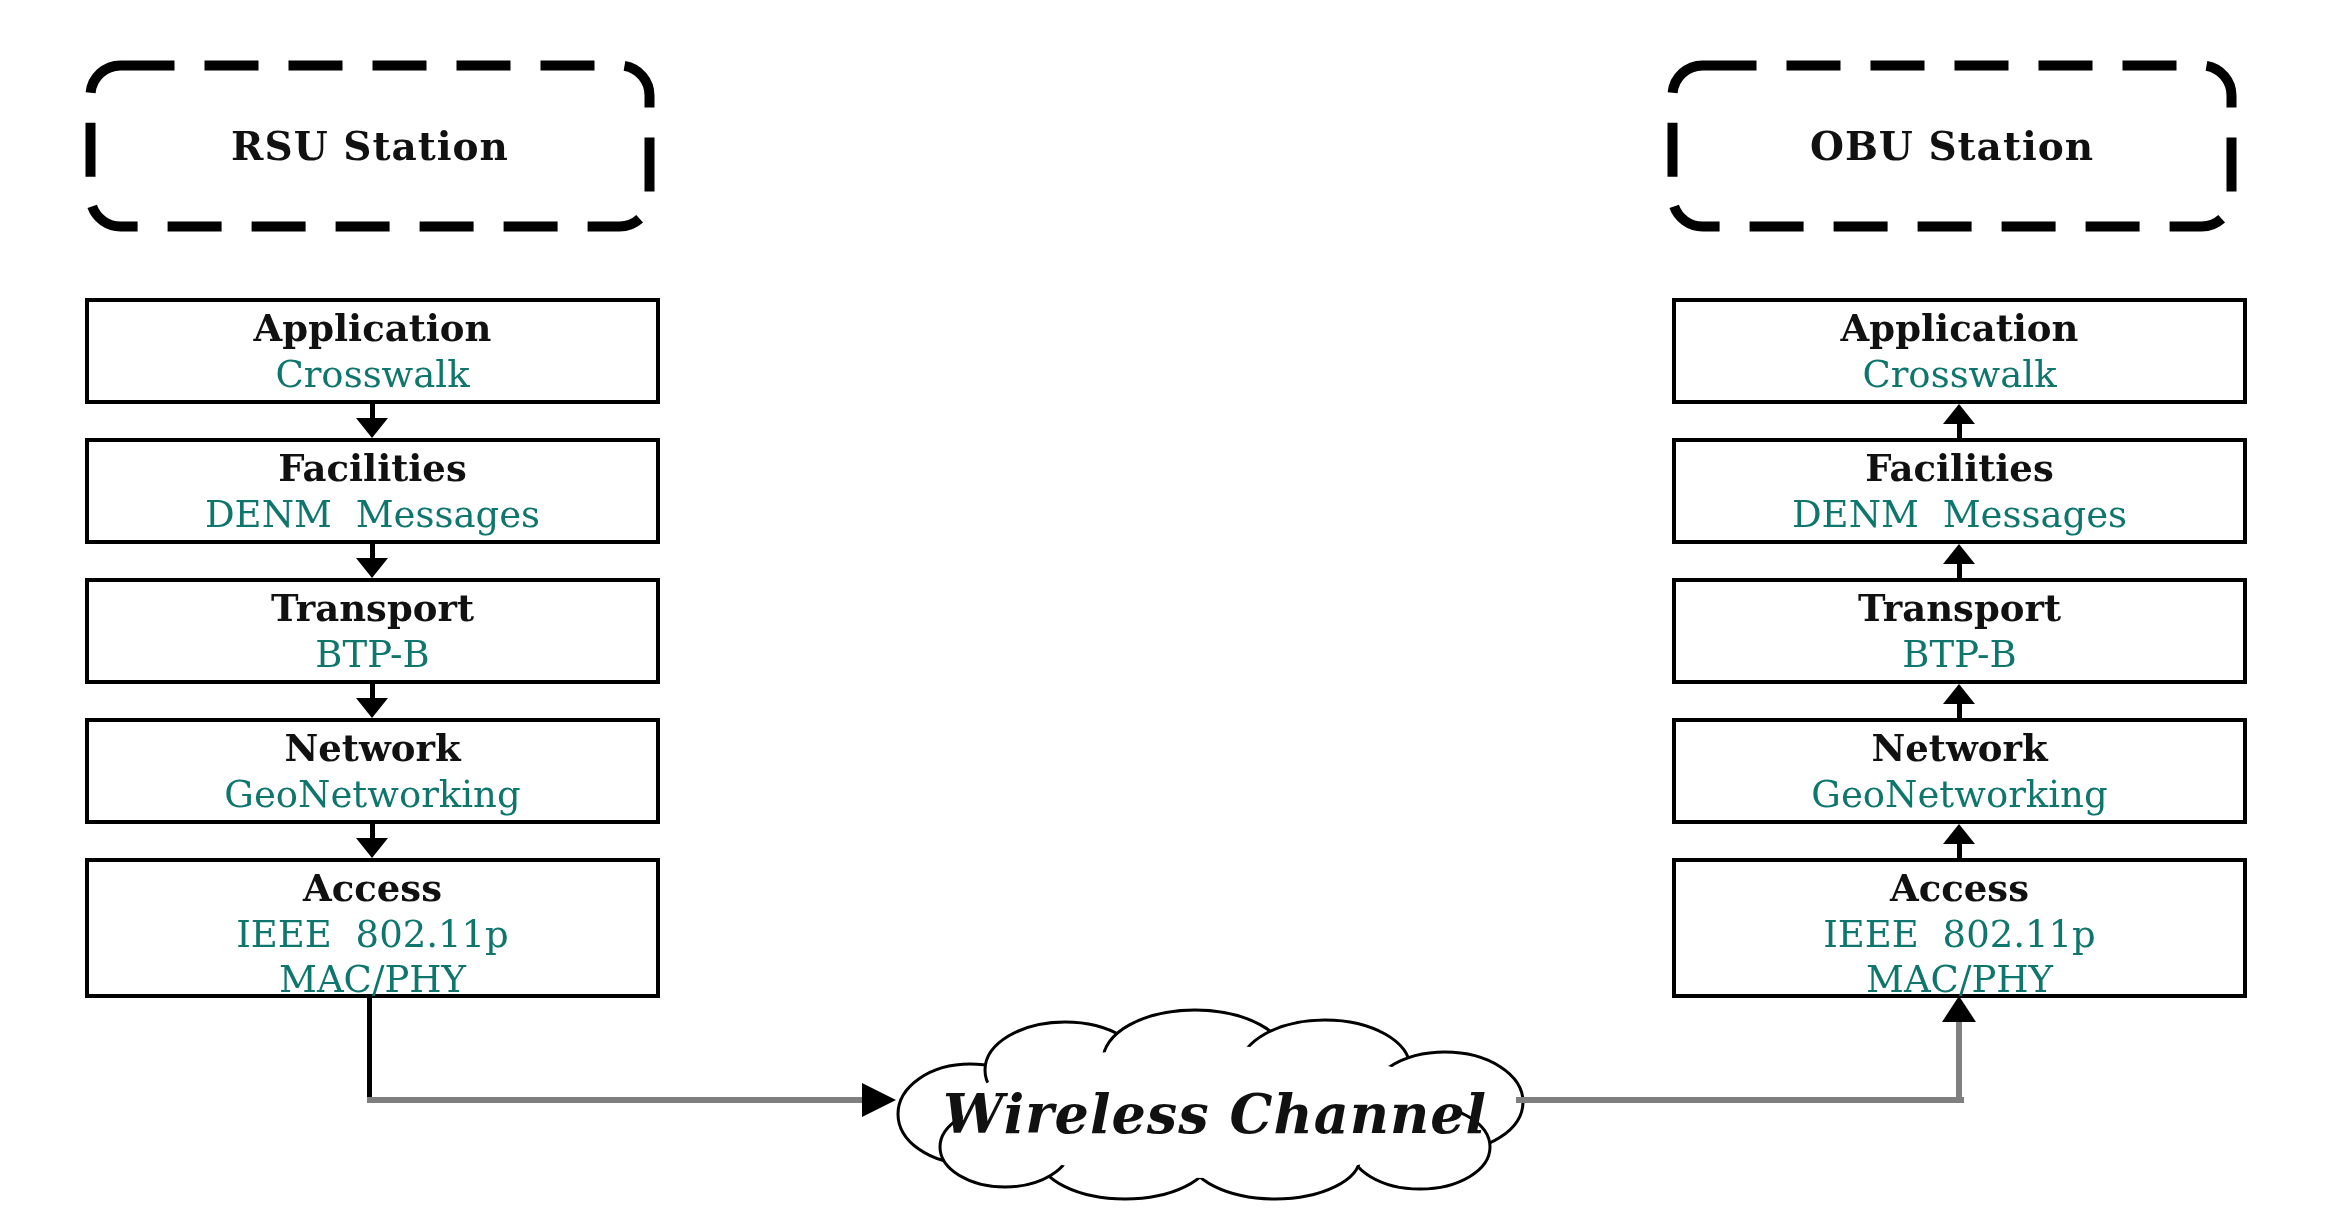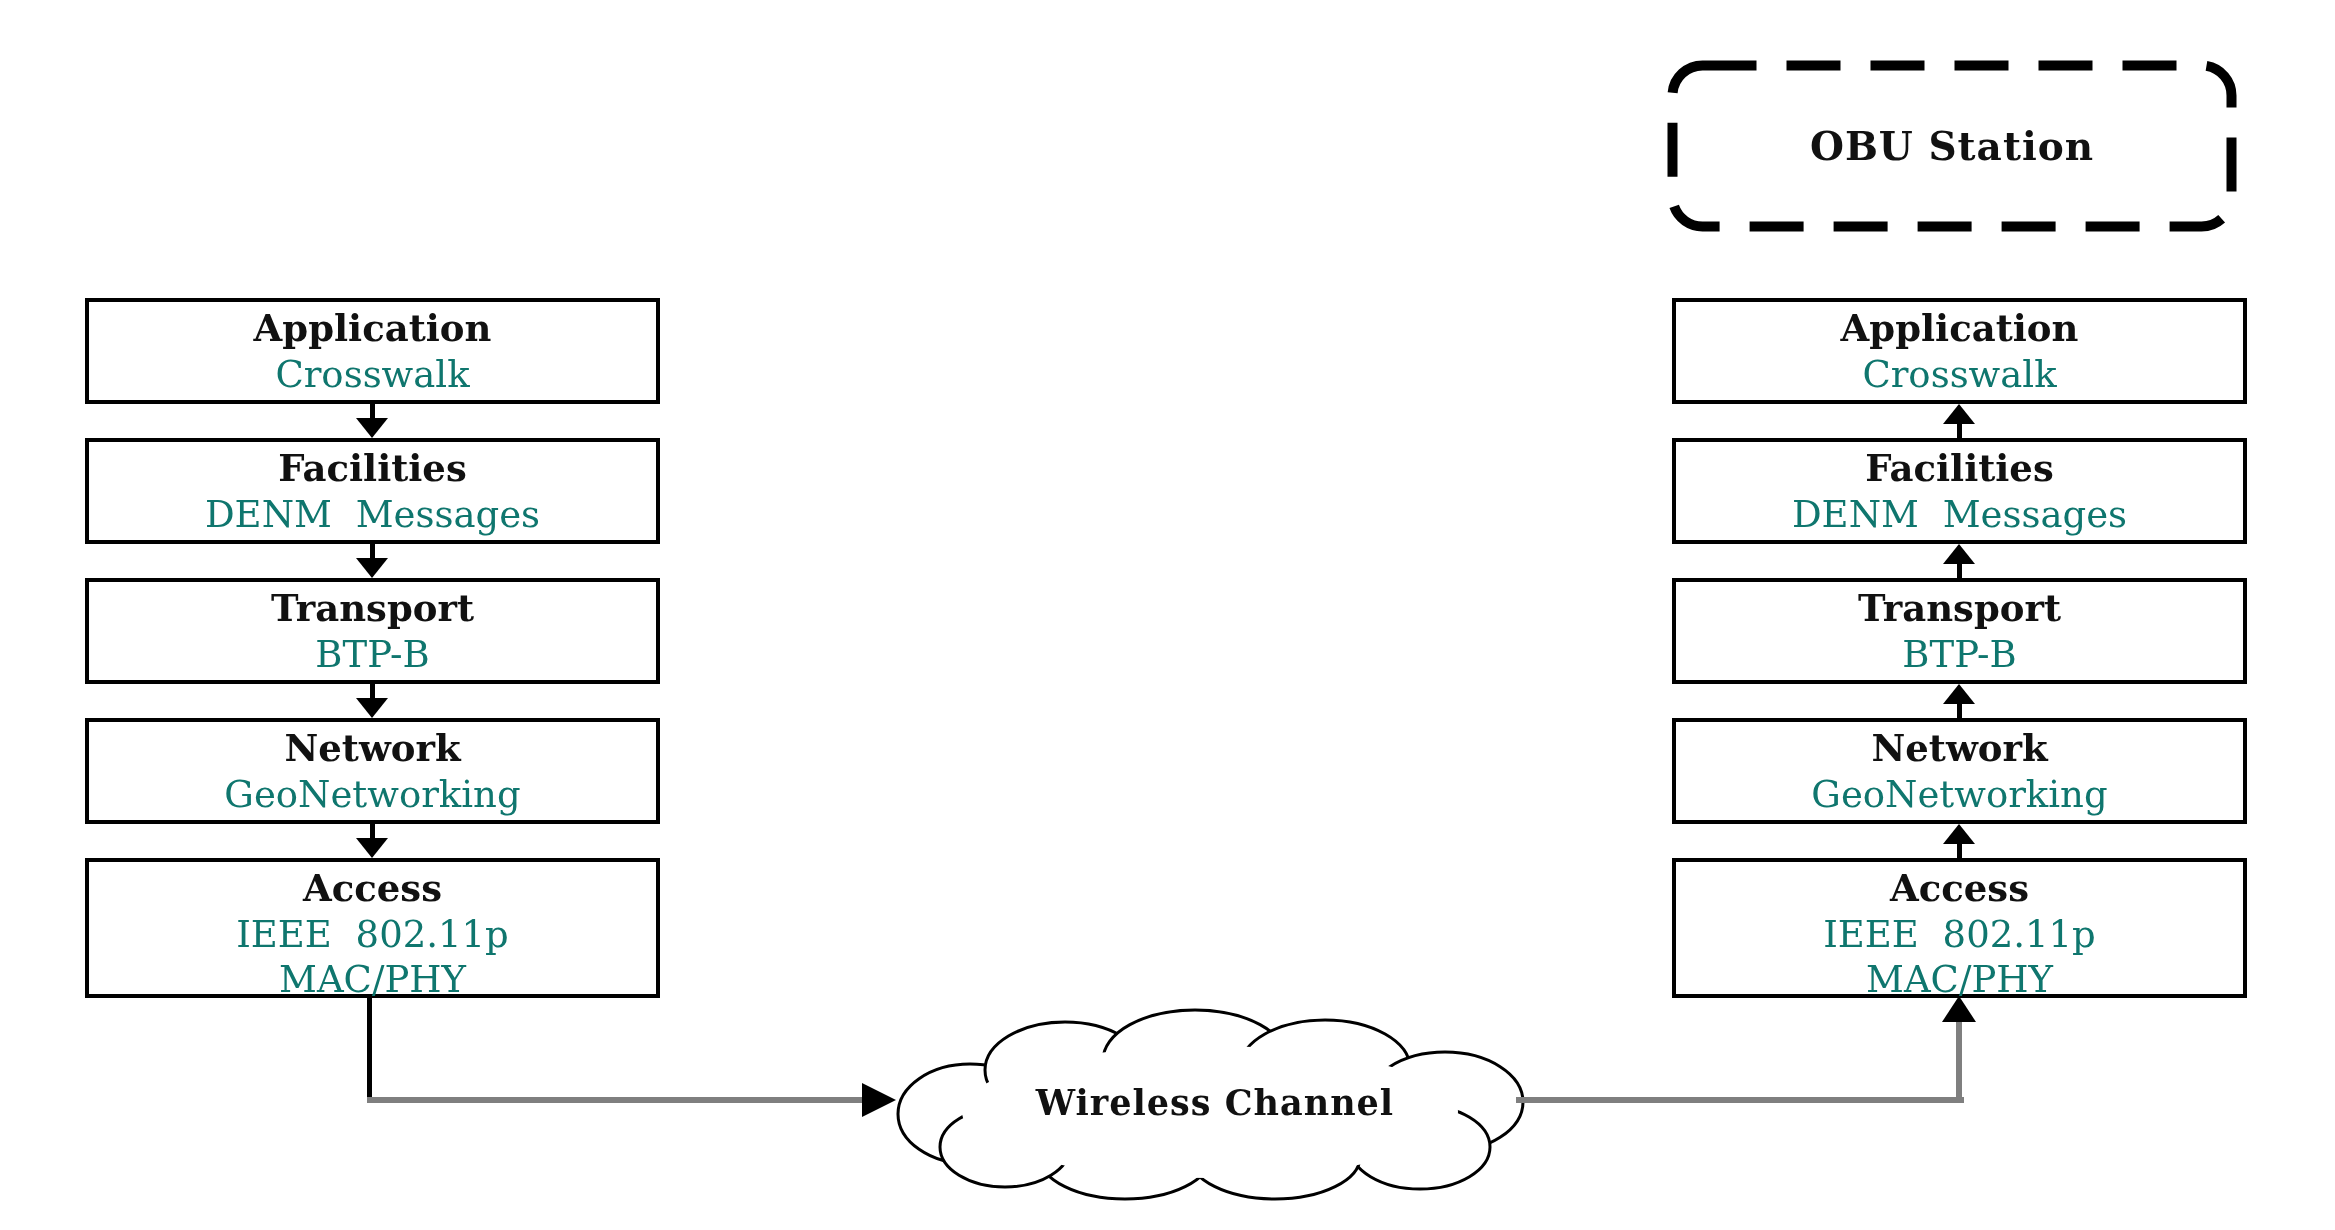--- a/index.html
+++ b/index.html
@@ -57,30 +57,36 @@
     border-left:34px solid #000000;
   }
   .head-up-big{
     position:absolute;width:0;height:0;
     border-left:17px solid transparent;border-right:17px solid transparent;
     border-bottom:26px solid #000000;
   }
   
   .cloud-wrap{position:absolute;}
   .cloud-label{
-    position:absolute;left:0;top:0;width:100%;height:100%;
+    position:absolute;left:0;top:12px;width:100%;height:100%;
     display:flex;align-items:center;justify-content:center;
-    font-weight:bold;font-size:35px;letter-spacing:1px;
+    font-weight:bold;font-size:54px;letter-spacing:1px;font-style:italic;
   }
 </style>
 </head>
 <body>
 
 <div class="canvas">
 
+  <div class="station-box" style="left:85px;top:60px;width:570px;height:172px">
+    <svg width="570" height="172" viewBox="0 0 570 172">
+      <rect x="5.5" y="5.5" width="559" height="161" rx="30" ry="30" fill="none" stroke="#000000" stroke-width="10" stroke-dasharray="54 30"></rect>
+    </svg>
+    <div class="station-title">RSU Station</div>
+  </div>
 
   <div class="layer-box" style="left:85px;top:298px;width:575px;height:106px">
     <div class="layer-name">Application</div>
     <div class="layer-proto">Crosswalk</div>
   </div>
 
   <div class="gap-arrow" style="left:356px;top:404px">
     <div class="stem"></div>
     <div class="head-down"></div>
   </div>

